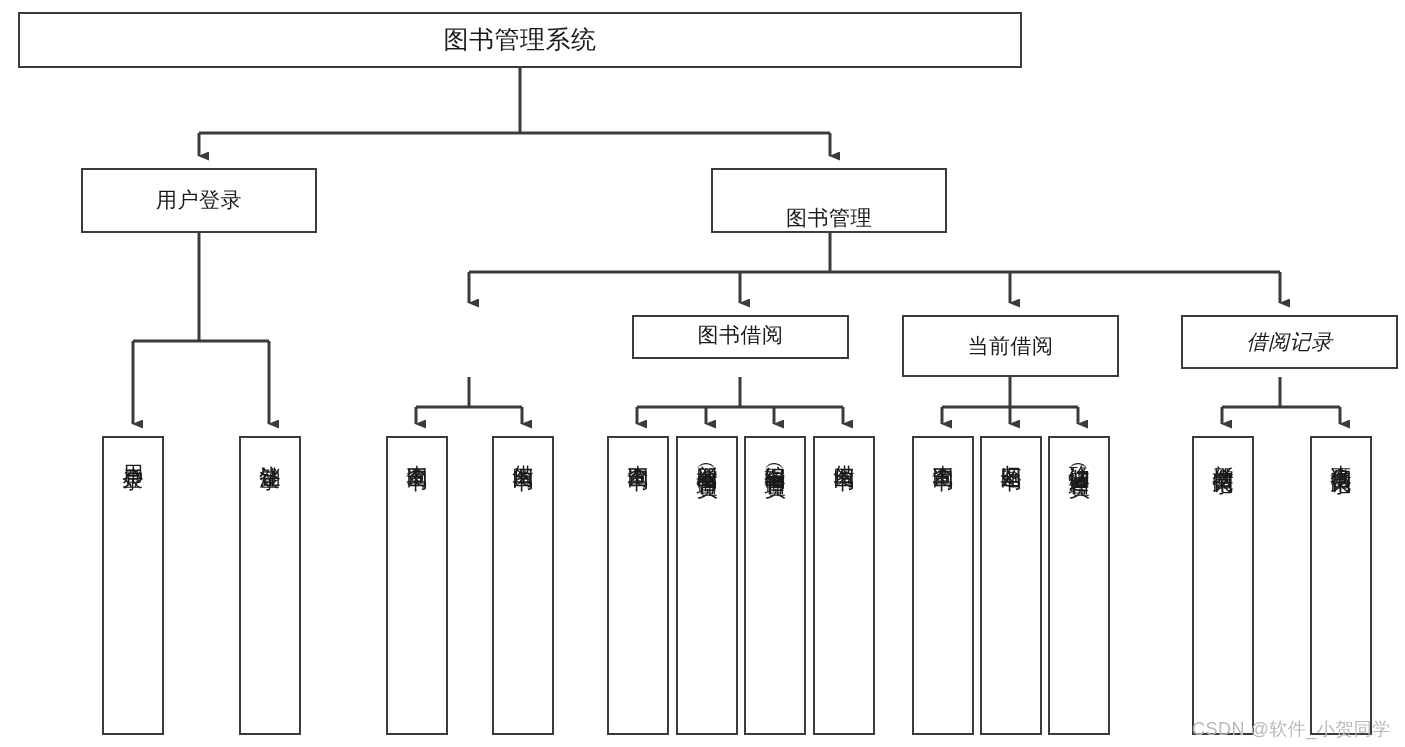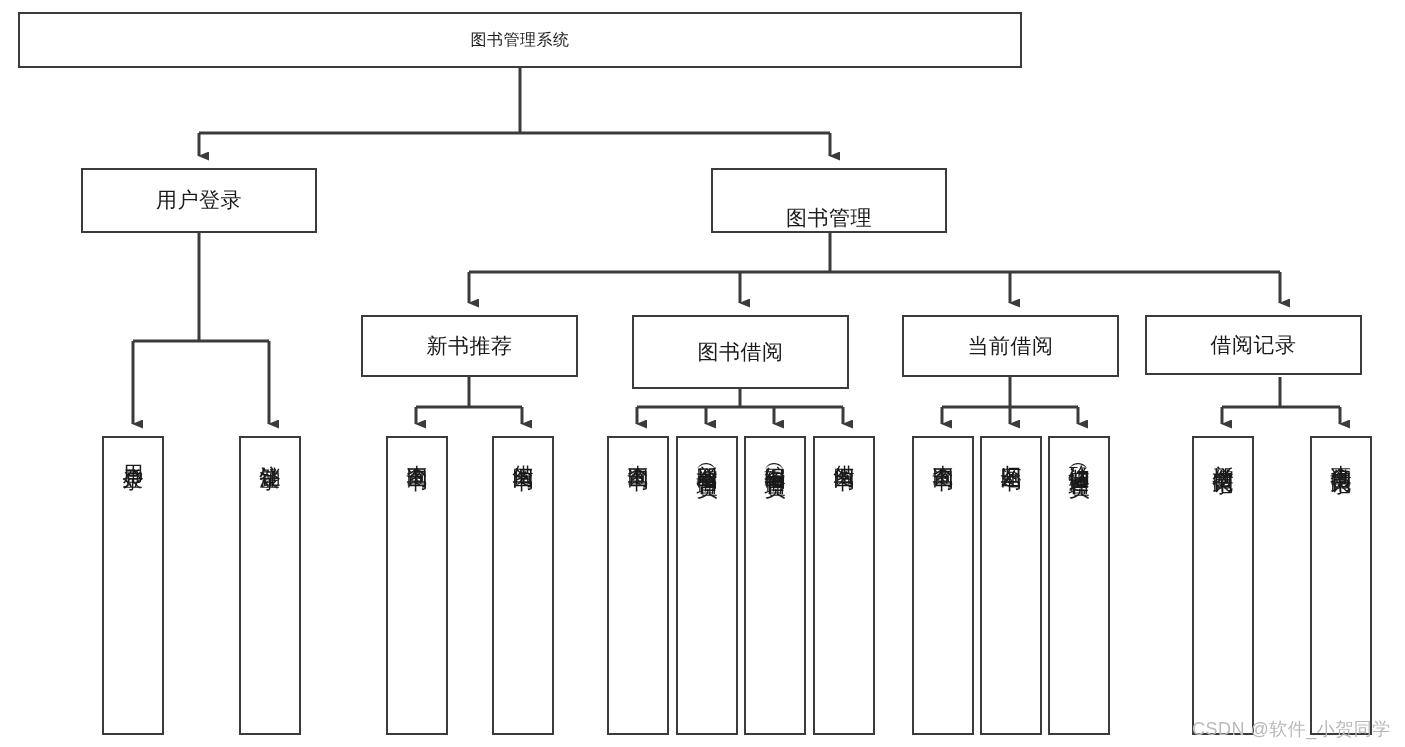--- a/index.html
+++ b/index.html
@@ -51,21 +51,21 @@
     padding-top: 10px;
   }
   .node.vert .label {
     writing-mode: vertical-rl;
     text-orientation: upright;
     font-size: 21px;
     letter-spacing: 2px;
     line-height: 1.05;
   }
   .node.root .label {
-    font-size: 16px;
+    font-size: 25px;
   }
   .watermark {
     position: absolute;
     font-size: 18px;
     color: #b9b9b9;
     white-space: nowrap;
     letter-spacing: 0.5px;
   }
 </style>
 </head>
@@ -128,30 +128,27 @@
     <span class="label">图书管理系统</span>
   </div>
 
   <div class="node horiz" style="left:81px; top:168px; width:236px; height:65px;">
     <span class="label">用户登录</span>
   </div>
   <div class="node horiz" style="left:711px; top:168px; width:236px; height:65px;align-items:flex-end;">
     <span class="label">图书管理</span>
   </div>
 
-  <div class="node horiz" style="left:361px; top:315px; width:217px; height:62px;">
-    <span class="label">新书推荐</span>
-  </div>
-  <div class="node horiz" style="left:632px; top:315px; width:217px; height:74px;">
+  <div class="node horiz" style="left:632px; top:315px; width:217px; height:44px;font-family:Liberation Mono, monospace;">
     <span class="label">图书借阅</span>
   </div>
   <div class="node horiz" style="left:902px; top:315px; width:217px; height:62px;align-items:center;">
     <span class="label">当前借阅</span>
   </div>
-  <div class="node horiz" style="left:1145px; top:315px; width:217px; height:60px;">
+  <div class="node horiz" style="left:1181px; top:315px; width:217px; height:54px;font-style:italic;">
     <span class="label">借阅记录</span>
   </div>
 
   <div class="node vert" style="left:102px; top:436px; width:62px; height:299px;">
     <span class="label">用户登录</span>
   </div>
   <div class="node vert" style="left:239px; top:436px; width:62px; height:299px;">
     <span class="label">注销登录</span>
   </div>
 

